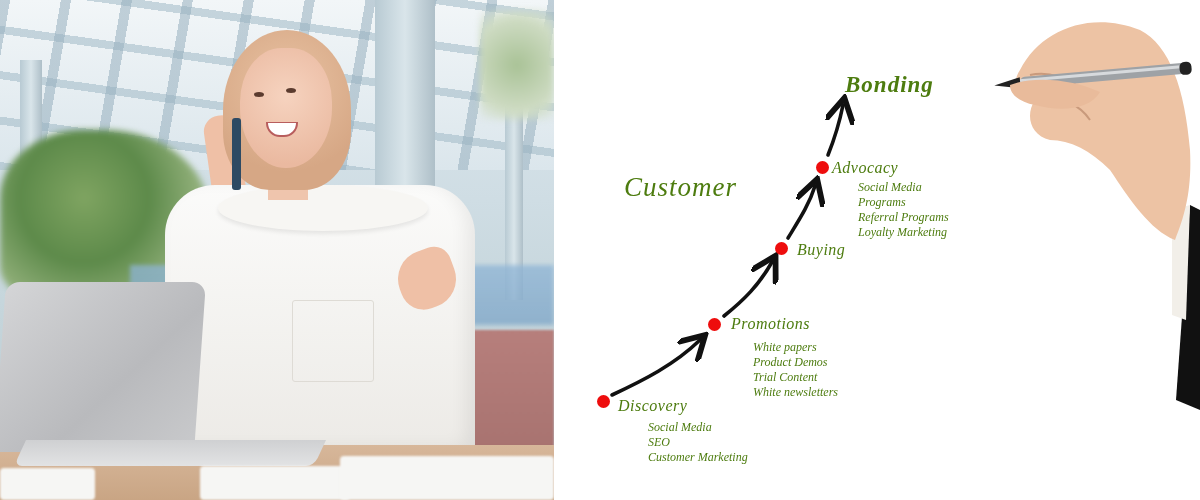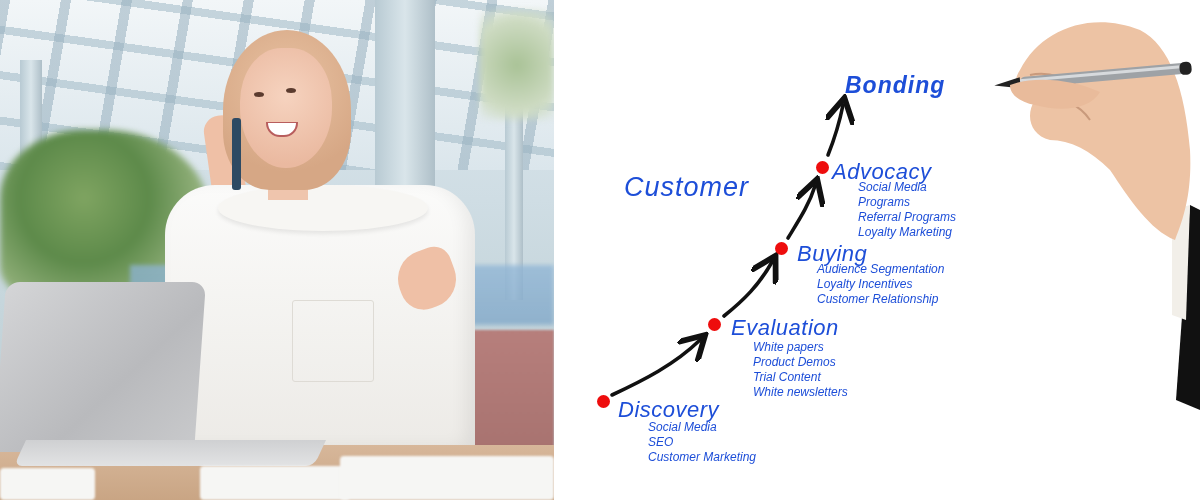--- a/index.html
+++ b/index.html
@@ -47,23 +47,23 @@
   .phone { position:absolute; left:232px; top:118px; width:9px; height:72px; border-radius:3px; background:#2d4a63; }
   .hand-r { position:absolute; left:398px; top:250px; width:58px; height:58px; border-radius:50% 30% 50% 40%;
             background:#efc0a6; transform:rotate(-20deg); }
   .laptop { position:absolute; left:0; top:282px; width:200px; height:170px; border-radius:14px 14px 4px 4px;
             background: linear-gradient(135deg,#d4d5d7,#b9babd 60%,#c9cacc); transform:skewX(-4deg); }
   .laptop-base { position:absolute; left:20px; top:440px; width:300px; height:26px;
                  background: linear-gradient(180deg,#cfd0d2,#e2e3e4); border-radius:0 0 8px 8px; transform:skewX(-25deg); }
 
   
   .diagram { position:absolute; left:554px; top:0; width:646px; height:500px; }
-  .hand-font { font-family: Liberation Sans, sans-serif; font-style:italic; color:#1d4ed8; position:absolute; white-space:nowrap; }
+  .hand-font { font-family: Liberation Serif, serif; font-style:italic; color:#4d7c0f; position:absolute; white-space:nowrap; }
   .title-line { font-size:27px; letter-spacing:1px; }
-  .stage-label { font-size:22px; letter-spacing:.5px; }
+  .stage-label { font-size:16px; letter-spacing:.5px; }
   .stage-items { font-size:12px; line-height:15px; }
   .bonding { font-size:23px; letter-spacing:1px; font-weight:bold; }
 
   .dot { position:absolute; width:13px; height:13px; border-radius:50%; background:#ee0d0d; }
 
   
   .w-hand { position:absolute; }
 </style>
 </head>
 <body>
@@ -117,35 +117,30 @@
 
   <div class="dot" style="left:43px;top:395px;"></div>
   <div class="hand-font stage-label" style="left:64px;top:397px;">Discovery</div>
   <div class="hand-font stage-items" style="left:94px;top:420px;">
     <div>Social Media</div>
     <div>SEO</div>
     <div>Customer Marketing</div>
   </div>
 
   <div class="dot" style="left:154px;top:318px;"></div>
-  <div class="hand-font stage-label" style="left:177px;top:315px;">Evaluation</div>
+  <div class="hand-font stage-label" style="left:177px;top:315px;">Promotions</div>
   <div class="hand-font stage-items" style="left:199px;top:340px;">
     <div>White papers</div>
     <div>Product Demos</div>
     <div>Trial Content</div>
     <div>White newsletters</div>
   </div>
 
   <div class="dot" style="left:221px;top:242px;"></div>
   <div class="hand-font stage-label" style="left:243px;top:241px;">Buying</div>
-  <div class="hand-font stage-items" style="left:263px;top:262px;">
-    <div>Audience Segmentation</div>
-    <div>Loyalty Incentives</div>
-    <div>Customer Relationship</div>
-  </div>
 
   <div class="dot" style="left:262px;top:161px;"></div>
   <div class="hand-font stage-label" style="left:278px;top:159px;">Advocacy</div>
   <div class="hand-font stage-items" style="left:304px;top:180px;">
     <div>Social Media</div>
     <div>Programs</div>
     <div>Referral Programs</div>
     <div>Loyalty Marketing</div>
   </div>
 

